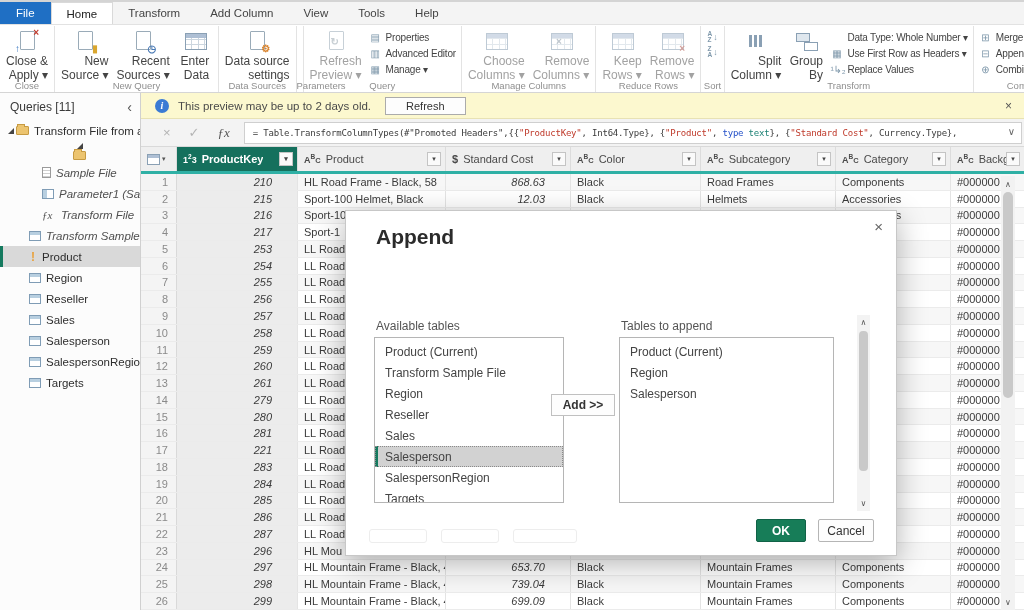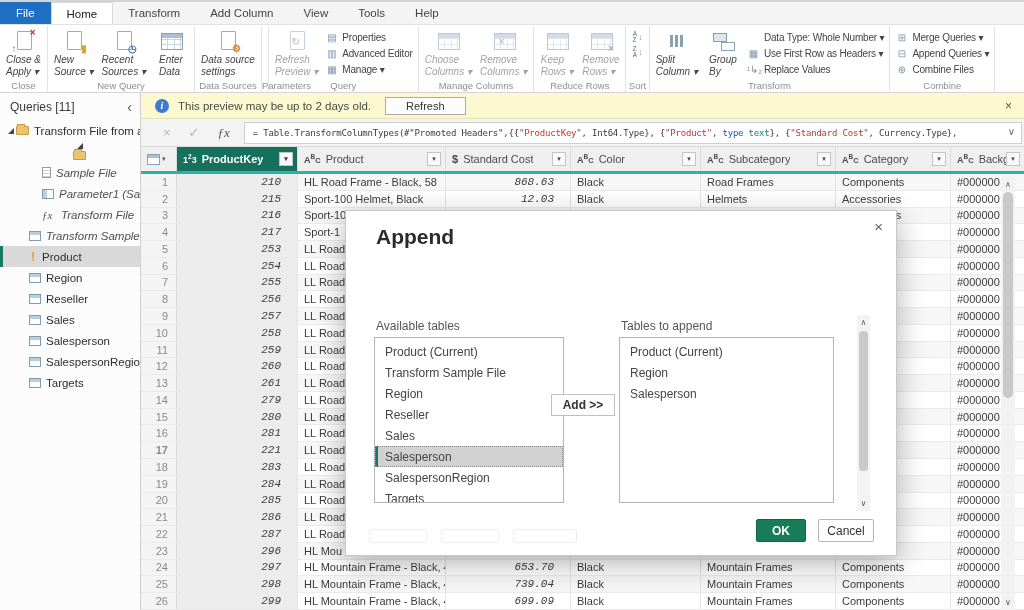--- a/index.html
+++ b/index.html
@@ -14,21 +14,21 @@
   .tab.file{background:#1f6fc4;color:#fff;padding:0 16px;}
   .tab.selected{background:#fff;border:1px solid #d9d9d9;border-bottom:none;color:#222;}
 
   
   .ribbon{position:absolute;left:0;top:26px;width:1024px;height:67px;background:#fff;
           border-bottom:1px solid #d5d5d5;display:flex;overflow:hidden;}
   .rgroup{position:relative;border-right:1px solid #e3e3e3;padding:2px 3px 13px 3px;display:flex;flex-direction:column;}
   .g-items{display:flex;flex:1;align-items:flex-start;gap:2px;}
   .g-label{position:absolute;left:0;right:0;bottom:1px;text-align:center;font-size:9.5px;color:#8f8f8f;white-space:nowrap;}
   .btn-lg{display:flex;flex-direction:column;align-items:center;padding:1px 3px;min-width:40px;cursor:default;}
-  .lg-label{text-align:left;font-size:10px;line-height:1.2;color:#444;white-space:nowrap;font-style:italic;}
+  .lg-label{text-align:right;font-size:12px;line-height:1.2;color:#444;white-space:nowrap;}
   .btn-lg.dis .lg-label{color:#a2a2a2;}
   .btn-lg.dis .lic{opacity:.55;}
   .stack{display:flex;flex-direction:column;justify-content:flex-start;gap:1px;padding-top:2px;}
   .btn-sm{display:flex;align-items:center;gap:4px;height:15px;font-size:10px;color:#444;white-space:nowrap;padding:0 2px;letter-spacing:-0.2px;cursor:default;}
   .sic{width:13px;text-align:center;font-size:10px;color:#7f98ab;flex:0 0 13px;}
   
   .lic{position:relative;width:26px;height:25px;}
   .b-page::before{content:"";position:absolute;left:6px;top:2px;width:13px;height:17px;background:#fff;border:1px solid #9aabb8;border-radius:1px;}
   .b-table::before{content:"";position:absolute;left:3px;top:4px;width:20px;height:15px;border:1px solid #8aa0b4;
        background:linear-gradient(#aebfd4 0 4px,rgba(0,0,0,0) 4px),
@@ -97,21 +97,21 @@
   .hcorner{justify-content:flex-start;gap:2px;background:#efefef;}
   .mini-tbl{width:13px;height:11px;border:1px solid #8aa0b4;background:linear-gradient(#aebfd4 0 3px,#fff 3px);}
   .mini-caret{font-size:7px;color:#555;}
   .tealbar{height:3px;background:#2fb0a5;flex:0 0 3px;}
   .gridrows{flex:1;display:flex;flex-direction:column;overflow:hidden;background:#fff;}
   .grow{flex:1;display:flex;border-bottom:1px solid #ebebeb;background:#fff;min-height:0;}
   .grow:nth-child(odd){background:#f7f7f7;}
   .gcell{display:flex;align-items:center;padding:0 6px;border-right:1px solid #e4e4e4;white-space:nowrap;
          overflow:hidden;font-size:11px;color:#3b3b3b;}
   .gcell.rn{justify-content:flex-end;color:#8a8a8a;background:#f4f4f4;border-right:1px solid #d9d9d9;padding-right:8px;}
-  .gcell.num{justify-content:flex-end;font-style:italic;padding-right:16px;font-family:Liberation Mono, monospace;}
+  .gcell.num{justify-content:flex-end;font-style:italic;padding-right:25px;}
   .gcell.selcol{background:#ececec;}
 
   
   .vscroll{position:absolute;left:1001px;top:176px;width:14px;height:434px;background:#f2f2f2;}
   .vsarr{position:absolute;left:0;width:14px;height:14px;color:#555;font-size:8px;display:flex;align-items:center;justify-content:center;}
   .vsarr.up{top:1px;} .vsarr.dn{bottom:1px;}
   .vsthumb{position:absolute;left:2px;top:16px;width:10px;height:206px;background:#c9c9c9;border-radius:5px;}
 
   
   .dialog{position:absolute;left:345px;top:210px;width:552px;height:346px;background:#fff;border:1px solid #c7c7c7;
@@ -651,21 +651,21 @@
           <div class="gcell rn" style="width: 36px; flex: 0 0 36px;">16</div>
           <div class="gcell selcol num" style="width: 121px; flex: 0 0 121px;">281</div>
           <div class="gcell" style="width: 148px; flex: 0 0 148px;">LL Road</div>
           <div class="gcell num" style="width: 125px; flex: 0 0 125px;"></div>
           <div class="gcell" style="width: 130px; flex: 0 0 130px;"></div>
           <div class="gcell" style="width: 135px; flex: 0 0 135px;"></div>
           <div class="gcell" style="width: 115px; flex: 0 0 115px;"></div>
           <div class="gcell" style="width: 74px; flex: 0 0 74px;">#000000</div>
         </div>
         <div class="grow">
-          <div class="gcell rn" style="width: 36px; flex: 0 0 36px; font-weight: bold;">17</div>
+          <div class="gcell rn" style="width: 36px; flex: 0 0 36px;">17</div>
           <div class="gcell selcol num" style="width: 121px; flex: 0 0 121px;">221</div>
           <div class="gcell" style="width: 148px; flex: 0 0 148px;">LL Road</div>
           <div class="gcell num" style="width: 125px; flex: 0 0 125px;"></div>
           <div class="gcell" style="width: 130px; flex: 0 0 130px;"></div>
           <div class="gcell" style="width: 135px; flex: 0 0 135px;"></div>
           <div class="gcell" style="width: 115px; flex: 0 0 115px;"></div>
           <div class="gcell" style="width: 74px; flex: 0 0 74px;">#000000</div>
         </div>
         <div class="grow">
           <div class="gcell rn" style="width: 36px; flex: 0 0 36px;">18</div>

